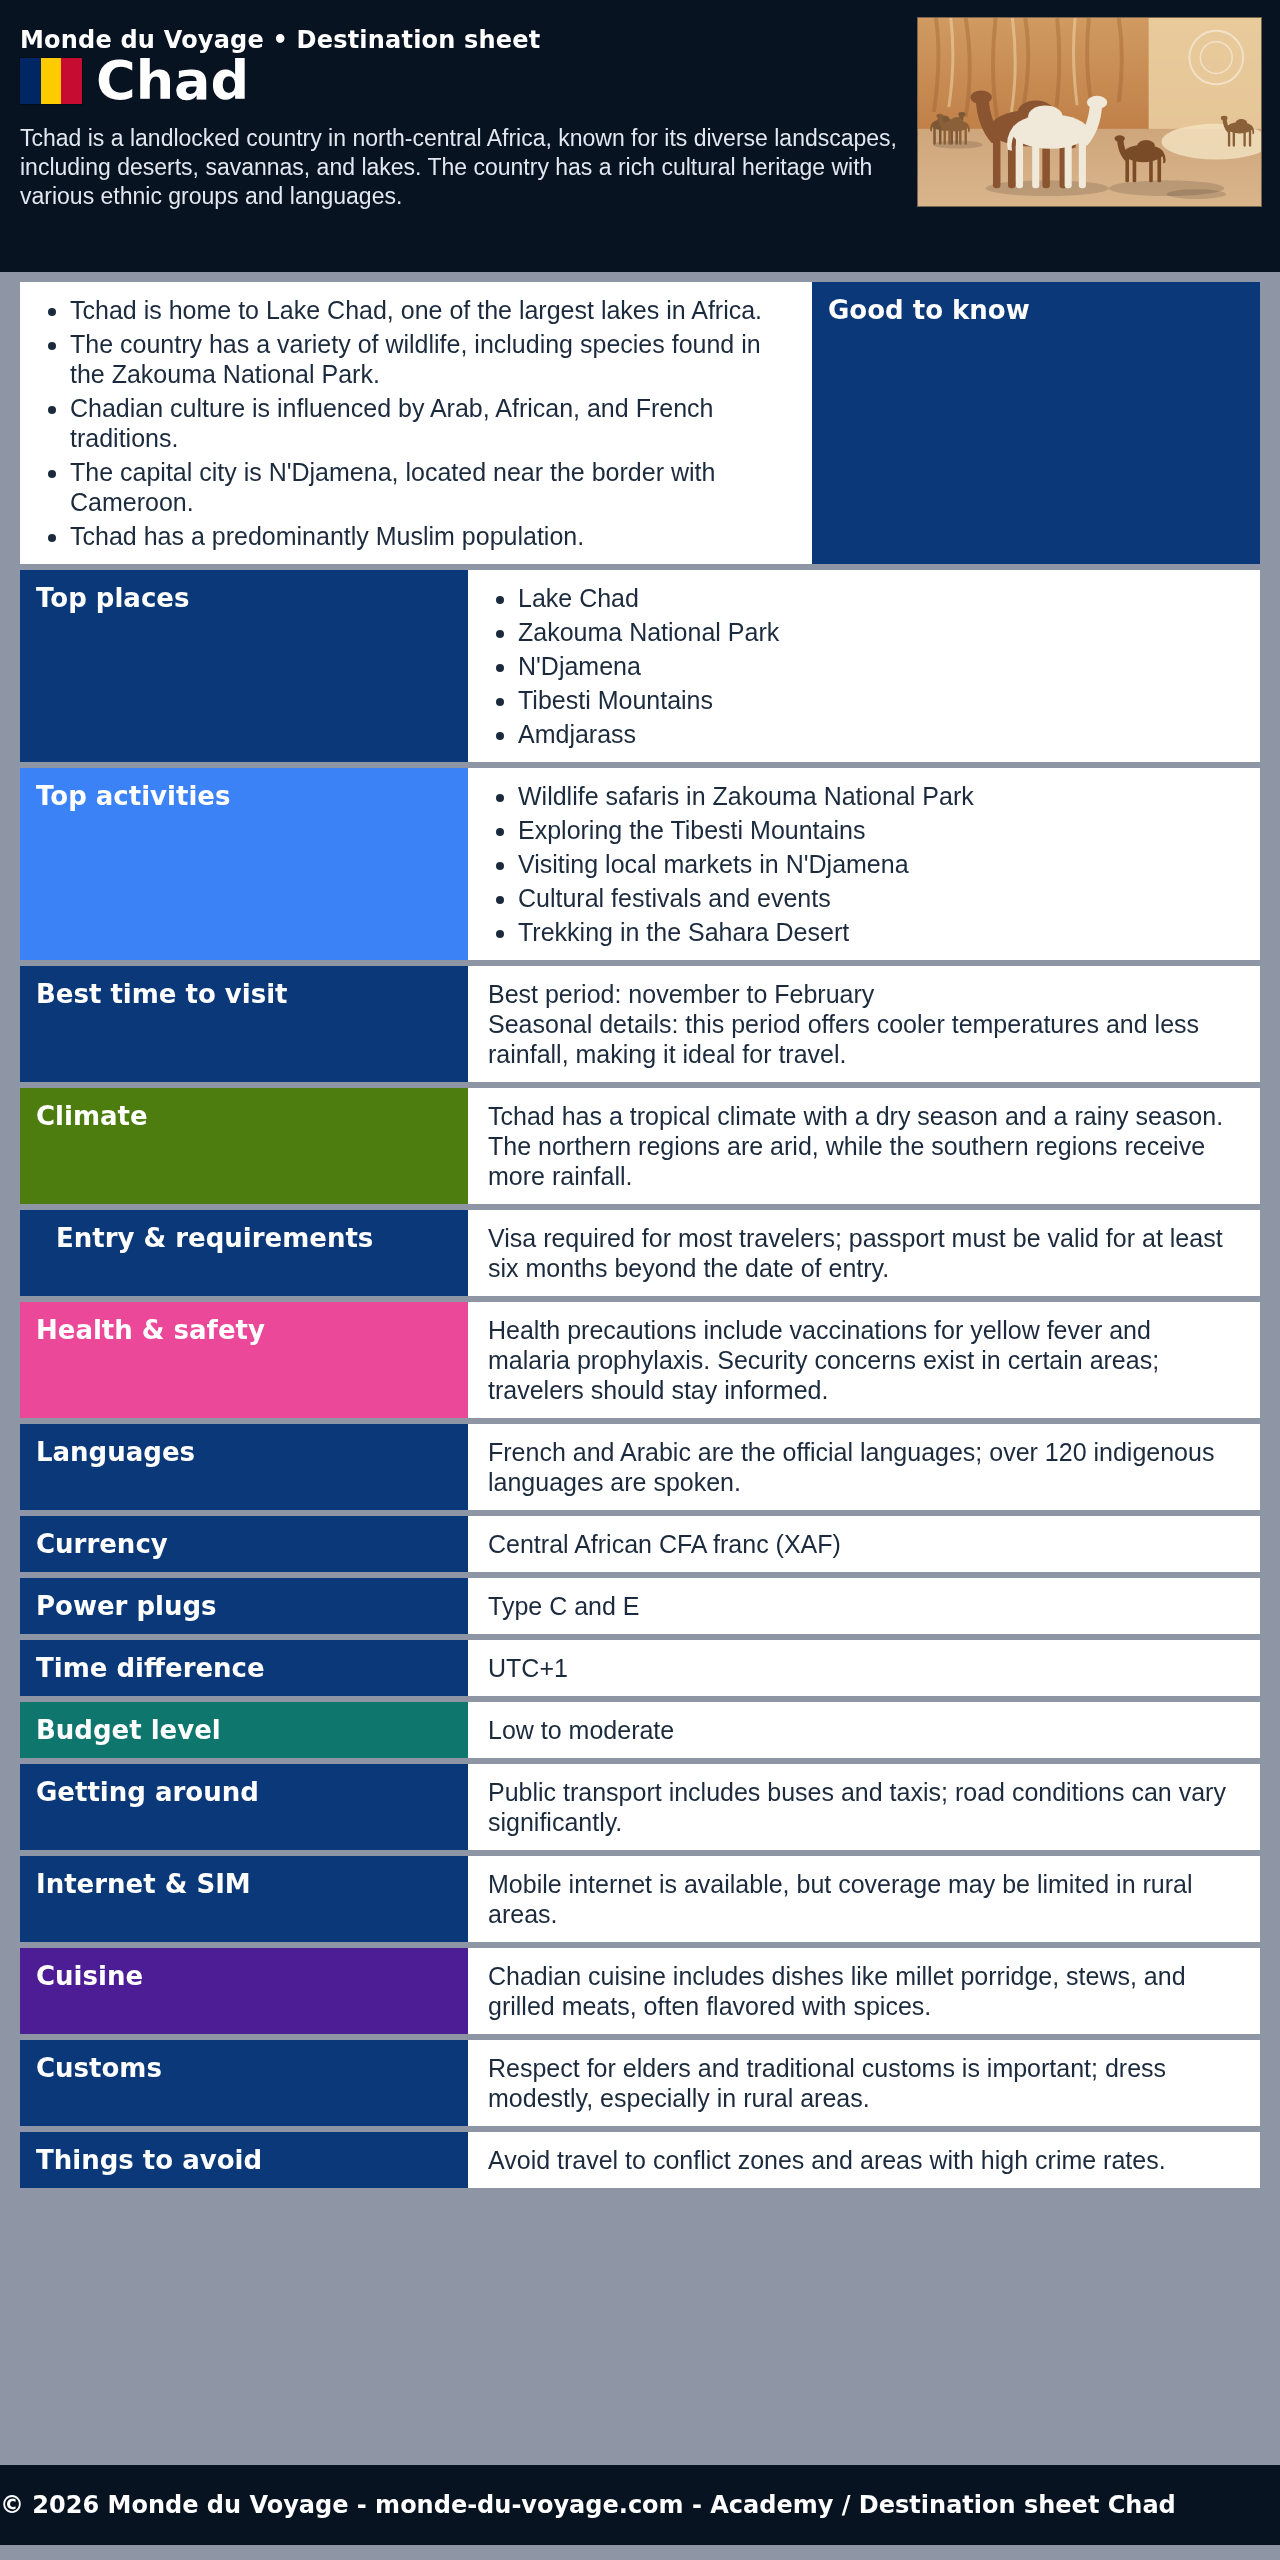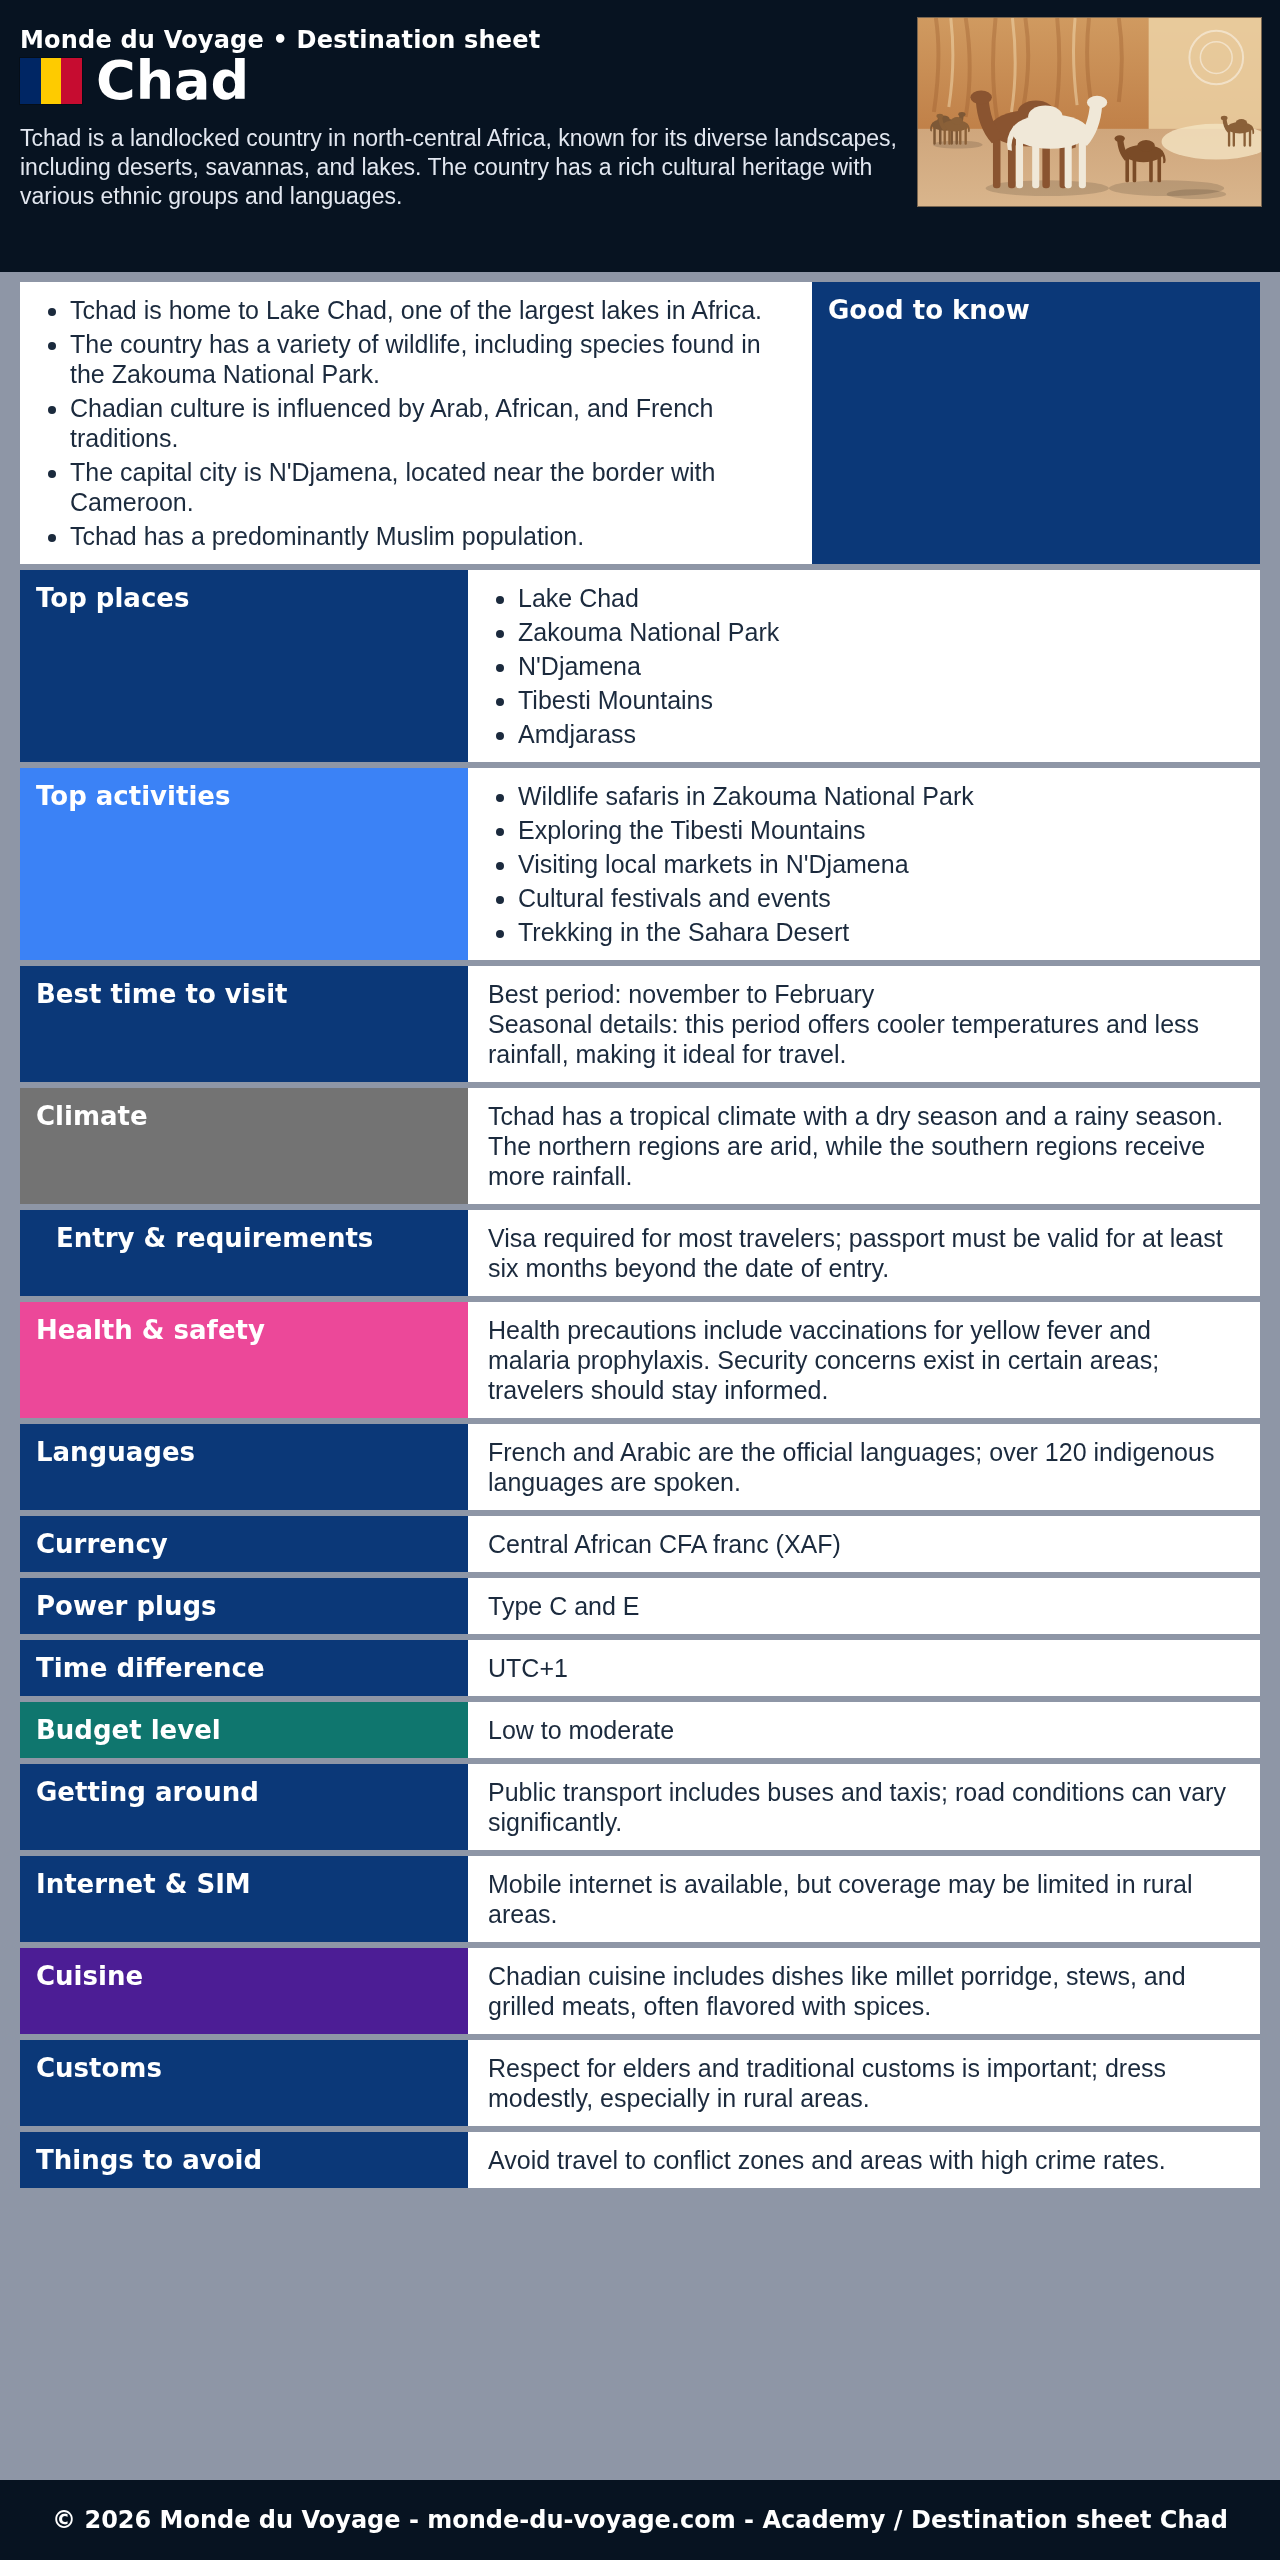--- a/index.html
+++ b/index.html
@@ -94,28 +94,28 @@
     margin: 0;
     padding-left: 30px;
     list-style: disc;
   }
   .cell.value li { margin-bottom: 4px; }
   .cell.value li:last-child { margin-bottom: 0; }
 
   
   .footer {
     position: absolute;
-    left: 0; bottom: 0;
+    left: 0; bottom: 15px;
     width: 100%;
     height: 80px;
     background: #071321;
     color: #ffffff;
     display: flex;
     align-items: center;
-    justify-content: center;
+    justify-content: flex-start;
   }
   .footer-text {
     font-family: "DejaVu Sans", sans-serif;
     font-weight: bold;
     font-size: 24px;
   }
 </style>
 </head>
 <body>
 
@@ -232,21 +232,21 @@
       </div>
   </div>
     <div class="row">
     <div class="cell label" style="background: rgb(11, 56, 120);">Best time to visit</div>
     <div class="cell value">
         <div>Best period: november to February</div>
         <div>Seasonal details: this period offers cooler temperatures and less rainfall, making it ideal for travel.</div>
       </div>
   </div>
     <div class="row">
-    <div class="cell label" style="background: #737373;">Climate</div>
+    <div class="cell label" style="background: #4d7c0f;">Climate</div>
     <div class="cell value">
         <div>Tchad has a tropical climate with a dry season and a rainy season. The northern regions are arid, while the southern regions receive more rainfall.</div>
       </div>
   </div>
     <div class="row">
     <div class="cell label" style="background: rgb(11, 56, 120); padding-left: 36px;">Entry &amp; requirements</div>
     <div class="cell value">
         <div>Visa required for most travelers; passport must be valid for at least six months beyond the date of entry.</div>
       </div>
   </div>

